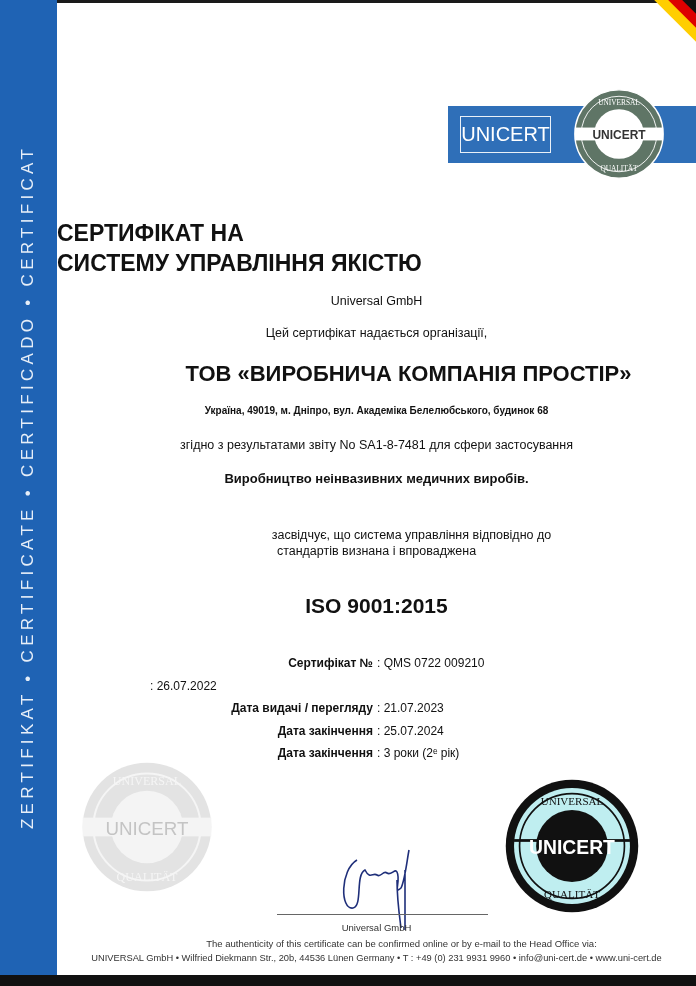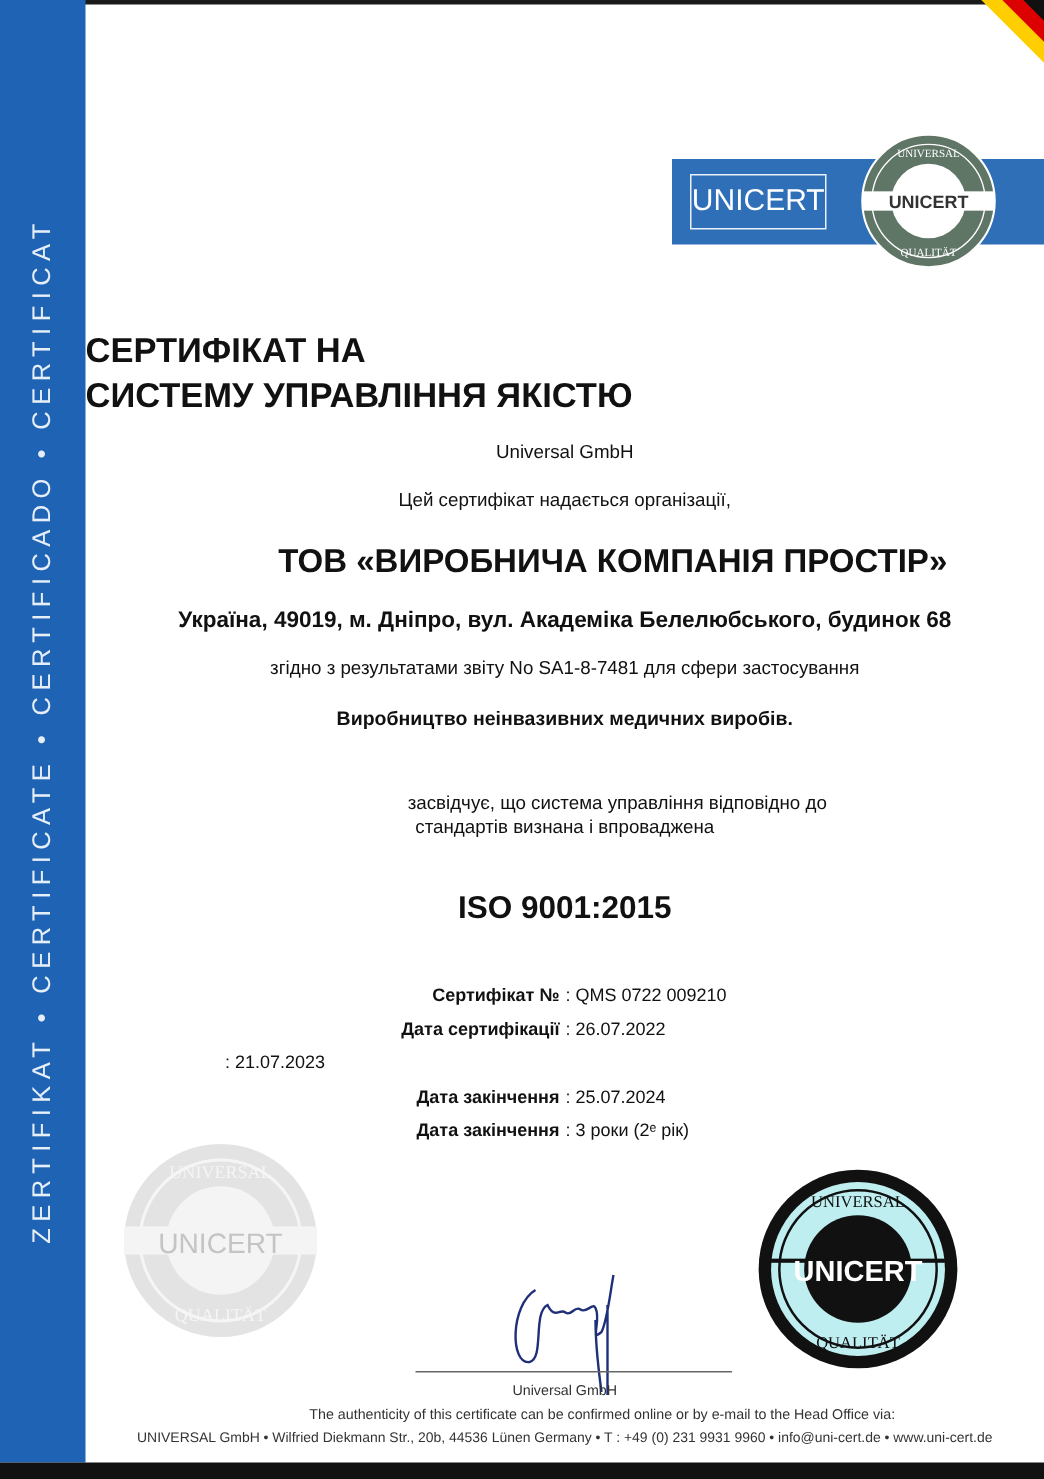--- a/index.html
+++ b/index.html
@@ -9,21 +9,21 @@
   .side { position:absolute; left:0; top:0; width:57px; height:975px; background:#1f63b4; }
   .side-text { position:absolute; left:28px; top:487px; transform:translate(-50%,-50%) rotate(-90deg); white-space:nowrap; color:#e6eef8; font-size:17px; letter-spacing:4.3px; }
   .flag { position:absolute; right:0; top:0; width:80px; height:70px; overflow:hidden; }
   .flag .s { position:absolute; width:130px; height:14px; transform-origin:0 0; transform:rotate(45deg); }
   .bluebar { position:absolute; left:448px; top:106px; width:248px; height:57px; background:#2f6fb8; }
   .unicert-box { position:absolute; left:460px; top:116px; width:89px; height:35px; border:1.5px solid #e9f0f8; color:#fff; font-size:20px; display:flex; align-items:center; justify-content:center; }
   .seal-top { position:absolute; left:573px; top:88px; width:92px; height:92px; }
   .title { position:absolute; left:57px; width:639px; text-align:left; font-weight:bold; font-size:23px; }
   .center { position:absolute; left:57px; width:639px; text-align:center; }
   .org { font-weight:bold; font-size:22px;padding-left:32px; }
-  .addr { font-weight:bold; font-size:15px; }
+  .addr { font-weight:bold; font-size:10px; }
   .small { font-size:12.5px; }
   .scope { font-weight:bold; font-size:13px; }
   .iso { font-weight:bold; font-size:21px; }
   .details { position:absolute; left:150px; top:652px; width:400px; }
   .drow { display:flex; height:22.5px; align-items:center; font-size:12px; }
   .dlabel { width:223px; text-align:right; font-weight:bold; padding-right:4px; }
   .dval { white-space:nowrap; }
   .seal-left { position:absolute; left:80px; top:760px; width:134px; height:134px; }
   .seal-right { position:absolute; left:503px; top:777px; width:138px; height:138px; }
   .sigline { position:absolute; left:277px; top:914px; width:211px; height:1px; background:#666; }
@@ -72,24 +72,24 @@
 <div class="center small" style="top:528px;padding-left:35px;">засвідчує, що система управління відповідно до</div>
 <div class="center small" style="top:544px;">стандартів визнана і впроваджена</div>
 <div class="center iso" style="top:594px;">ISO 9001:2015</div>
 
 <div class="details">
   <div class="drow">
     <span class="dlabel">Сертифікат №</span>
     <span class="dval">: QMS 0722 009210</span>
   </div>
   <div class="drow">
-    <span class="dlabel">Дата сертифікації</span>
     <span class="dval">: 26.07.2022</span>
   </div>
   <div class="drow">
+    <span class="dlabel">Дата видачі / перегляду</span>
     <span class="dval">: 21.07.2023</span>
   </div>
   <div class="drow">
     <span class="dlabel">Дата закінчення</span>
     <span class="dval">: 25.07.2024</span>
   </div>
   <div class="drow">
     <span class="dlabel">Дата закінчення</span>
     <span class="dval">: 3 роки (2ᵉ рік)</span>
   </div>

